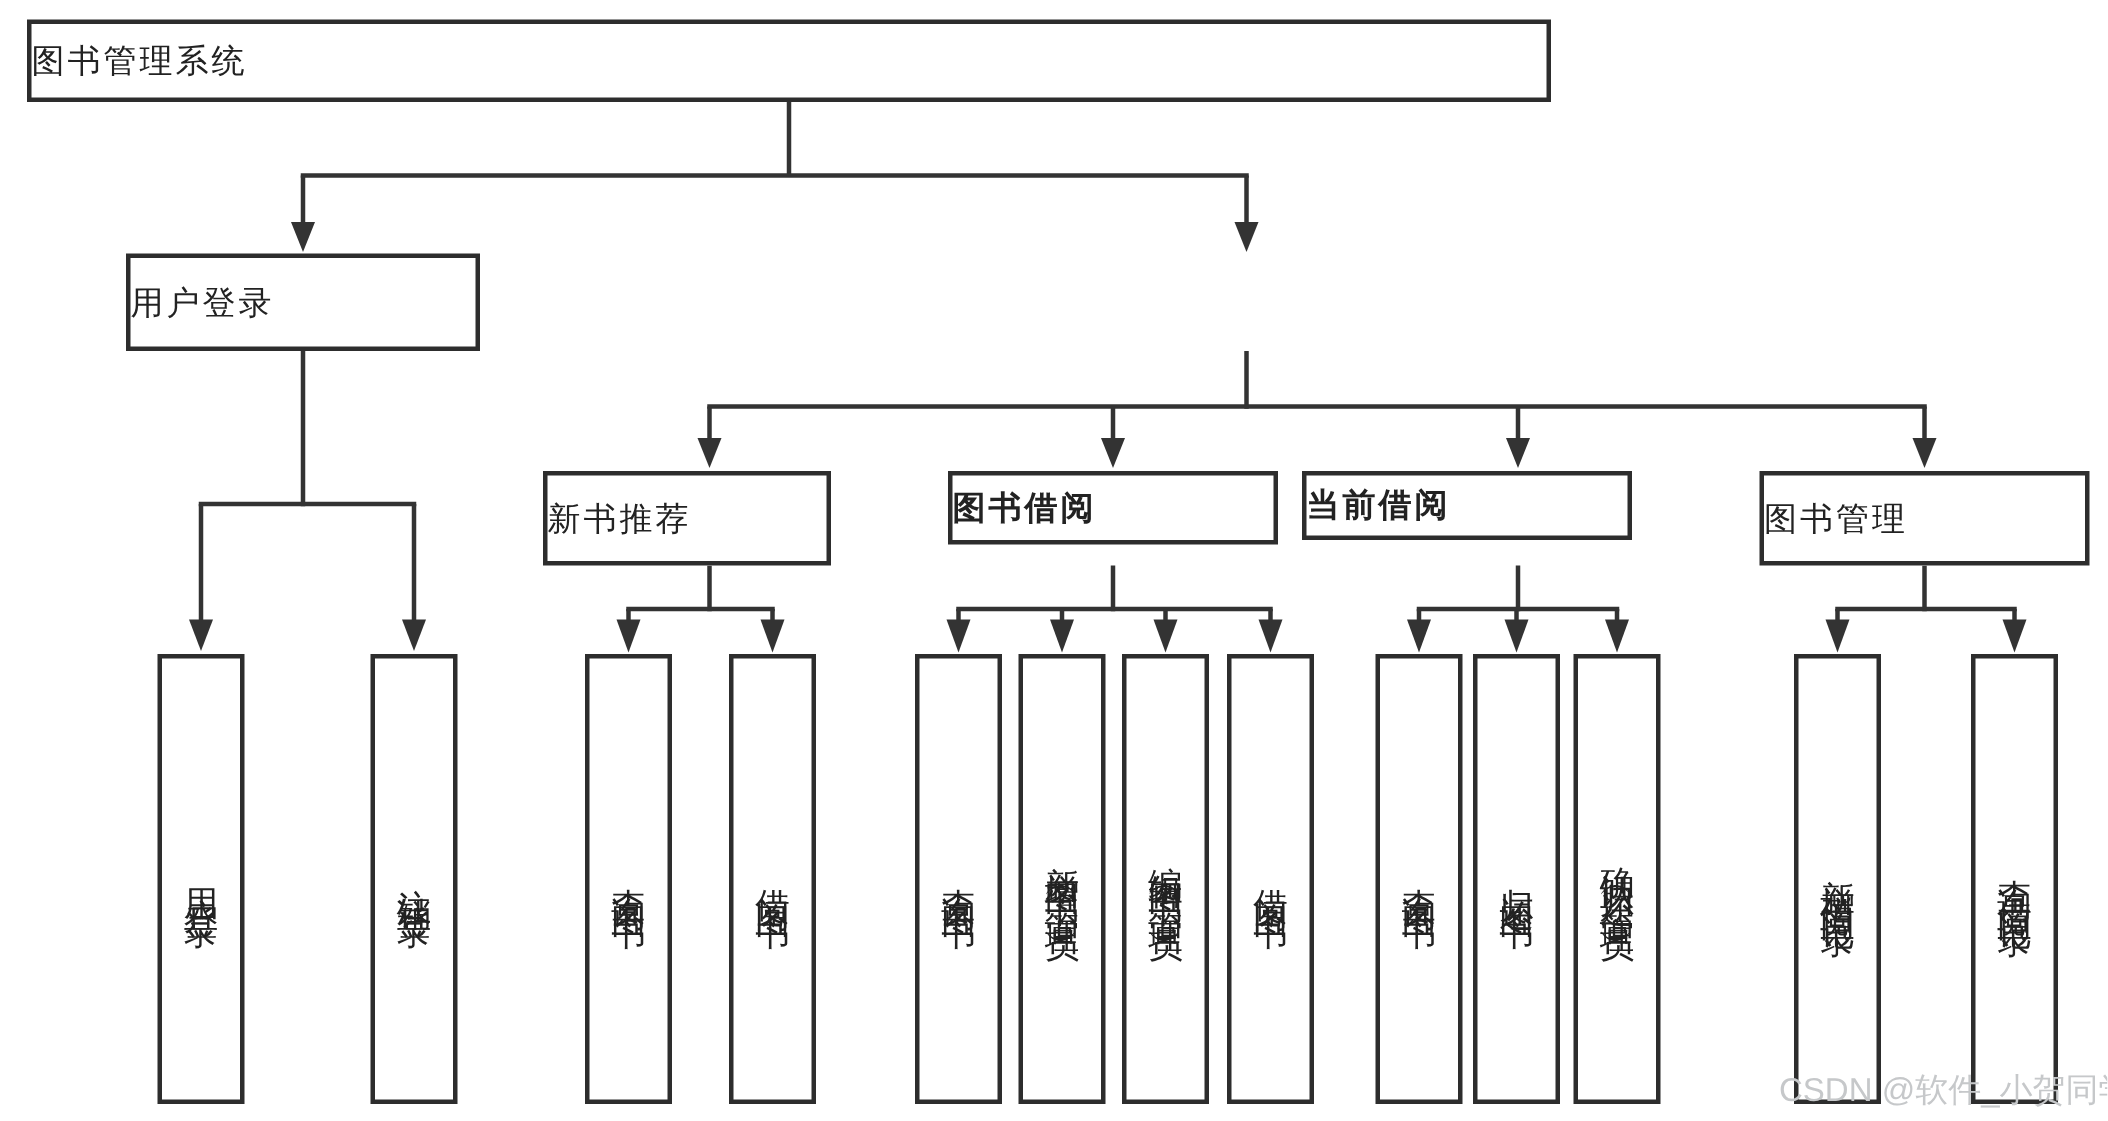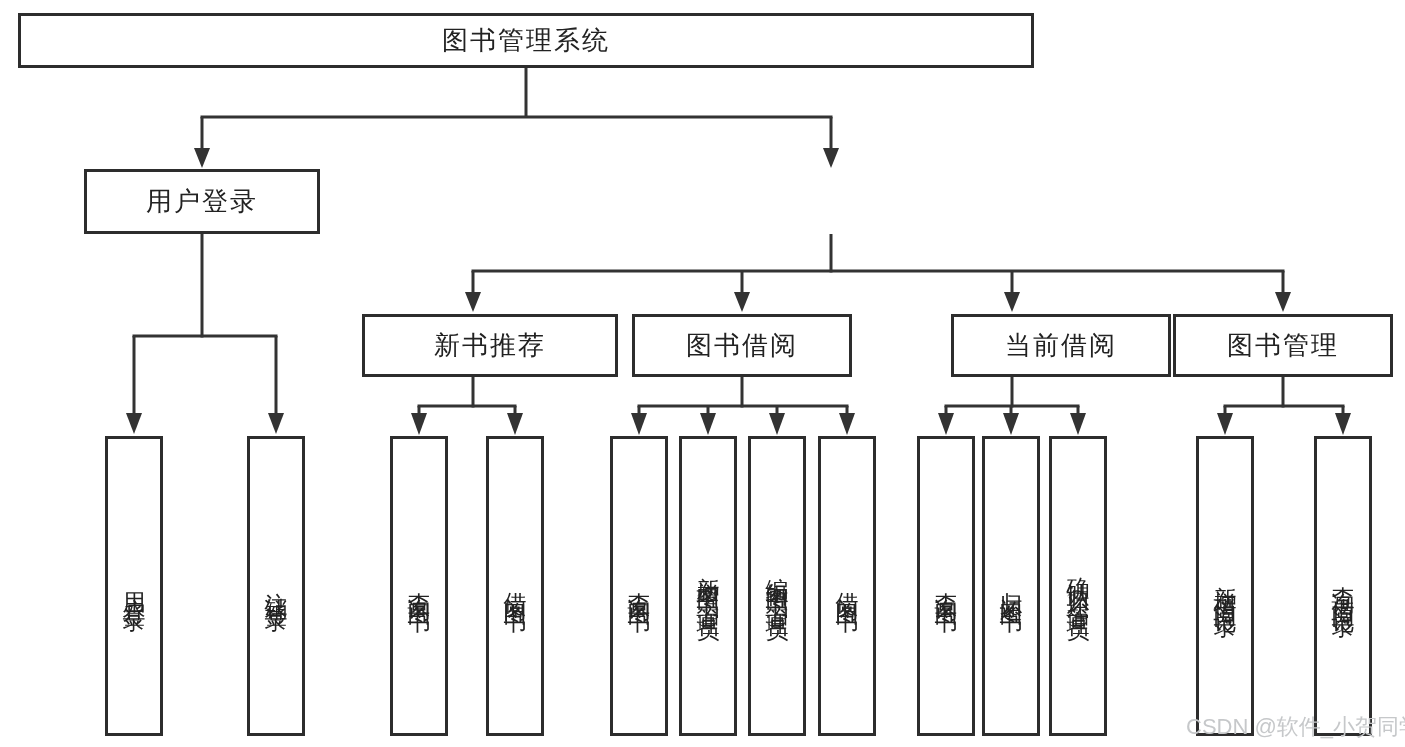--- a/index.html
+++ b/index.html
@@ -26,23 +26,22 @@
     z-index: 1;
   }
   .connectors line { stroke: var(--line); stroke-width: 3; }
   .connectors polygon { fill: var(--line); }
   .node {
     position: absolute;
     background: var(--background);
     border: 3px solid var(--border);
     display: flex;
     align-items: center;
-    justify-content: center;
     color: var(--text);
-    font-size: 26px;
+    font-size: 22px;
     z-index: 2;
     letter-spacing: 2px;
   }
   .leaf {
     position: absolute;
     top: 436px;
     width: 58px;
     height: 300px;
     background: var(--background);
     border: 3px solid var(--border);
@@ -152,27 +151,27 @@
   </svg>
 
   <div class="node" style="left:18px; top:13px; width:1016px; height:55px;">
     <span>图书管理系统</span>
   </div>
 
   <div class="node" style="left:84px; top:169px; width:236px; height:65px;">
     <span>用户登录</span>
   </div>
 
-  <div class="node" style="left:362px; top:314px; width:256px; height:63px;">
+  <div class="node" style="left:362px; top:314px; width:192px; height:63px;">
     <span>新书推荐</span>
   </div>
-  <div class="node" style="left:632px; top:314px; width:220px; height:63px;">
+  <div class="node" style="left:632px; top:314px; width:220px; height:49px;font-weight:bold;">
     <span>图书借阅</span>
   </div>
-  <div class="node" style="left:951px; top:314px; width:220px; height:63px;">
+  <div class="node" style="left:868px; top:314px; width:220px; height:46px;font-weight:bold;">
     <span>当前借阅</span>
   </div>
   <div class="node" style="left:1173px; top:314px; width:220px; height:63px;">
     <span>图书管理</span>
   </div>
 
   <div class="leaf" style="left:105px;">
     <span class="vtext">用户登录</span>
   </div>
   <div class="leaf" style="left:247px;">

